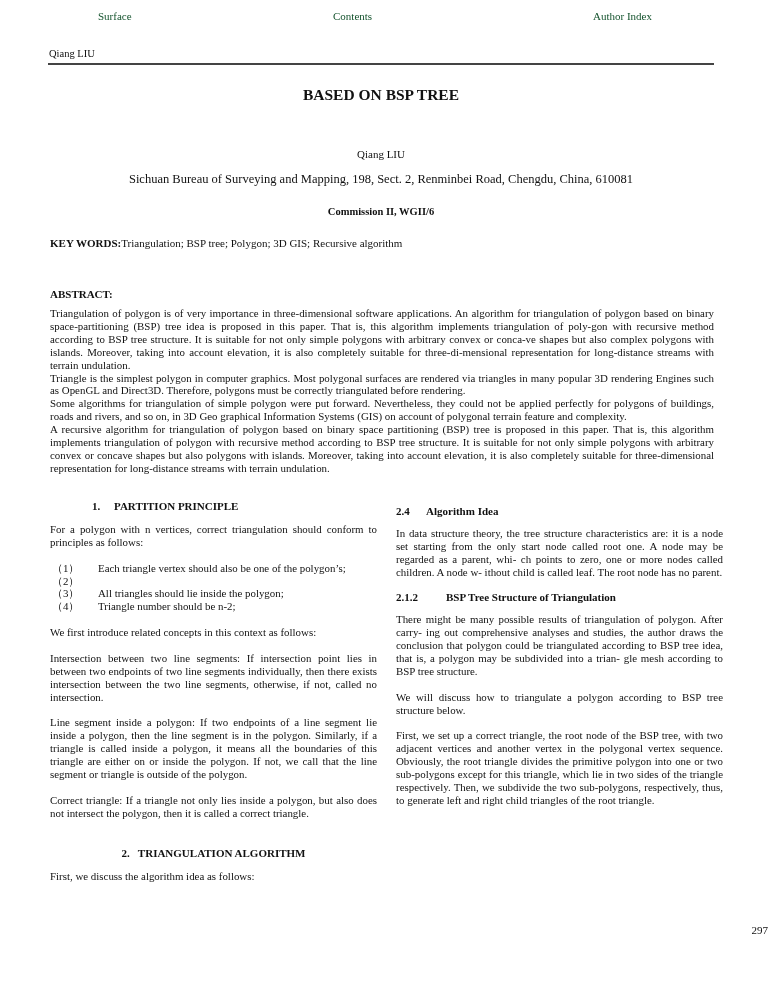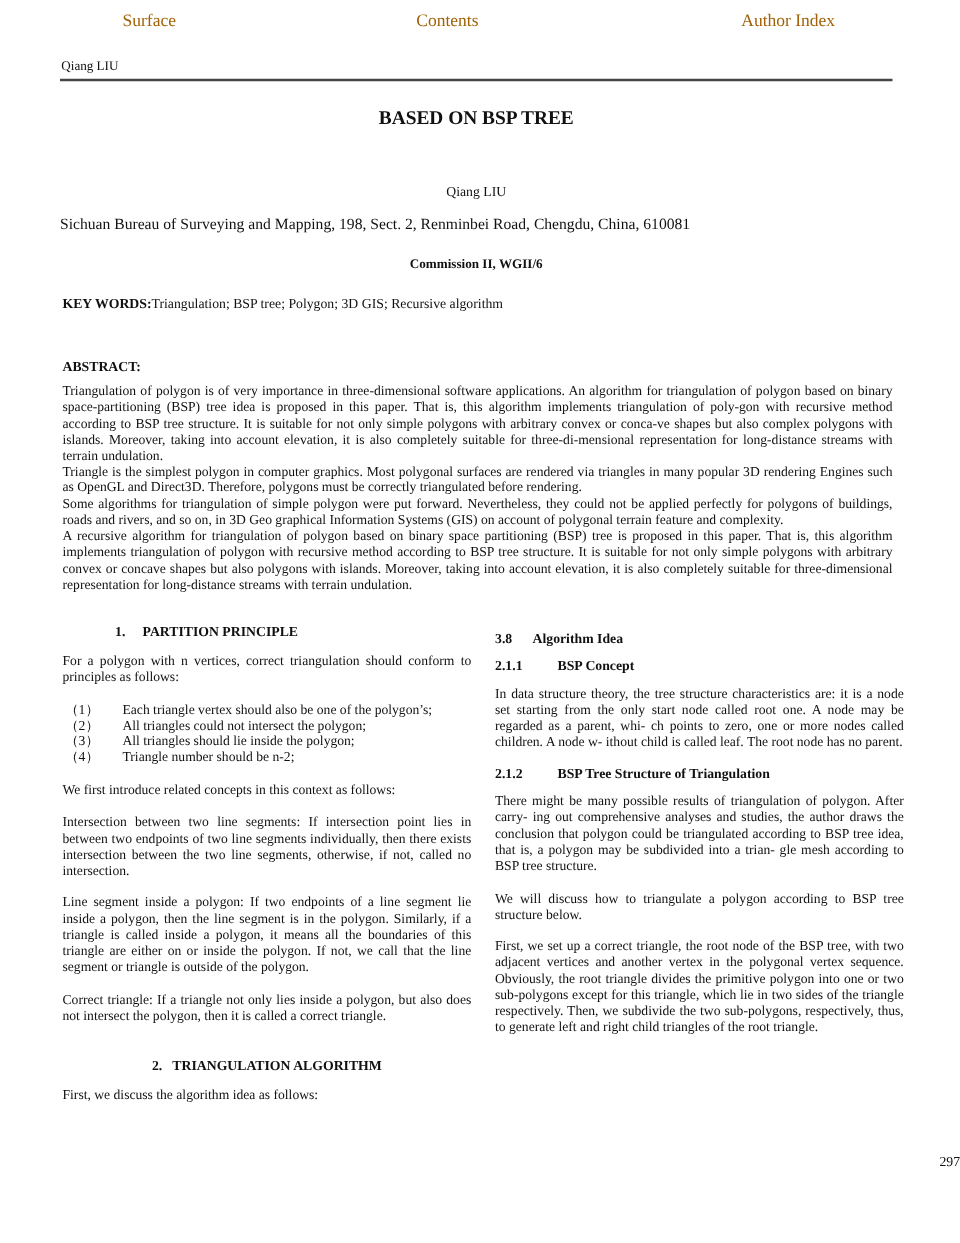--- a/index.html
+++ b/index.html
@@ -1,32 +1,32 @@
 <!DOCTYPE html>
 <html><head>
 <meta charset="utf-8">
 <style>
   html, body { margin: 0; padding: 0; background: #ffffff; }
   body {
     width: 768px; height: 994px; position: relative; overflow: hidden;
     font-family: "Liberation Serif", serif; color: #111;
   }
   .nav { position: absolute; top: 10px; left: 0; width: 768px; height: 24px; }
-  .nav a { position: absolute; top: 0; font-size: 14px; color: #a16207; text-decoration: none; cursor: pointer; }
+  .nav a { position: absolute; top: 0; font-size: 11px; color: #14532d; text-decoration: none; cursor: pointer; }
   #nav-surface { left: 98px; }
   #nav-contents { left: 333px; }
   #nav-author { left: 593px; }
 
   .running-head { position: absolute; top: 48px; left: 49px; font-size: 10.5px; }
   .rule { position: absolute; top: 63px; left: 48px; width: 666px; height: 2px; background: #444; }
 
   .title { position: absolute; top: 85px; left: 48px; width: 666px; text-align: center;
     font-weight: bold; font-size: 15.5px; line-height: 20px; }
   .author { position: absolute; top: 148px; left: 48px; width: 666px; text-align: center; font-size: 11px; }
-  .affil { position: absolute; top: 172px; left: 48px; width: 666px; font-size: 12.5px; line-height: 15px; }
+  .affil { position: absolute; top: 172px; left: 48px; width: 666px; text-align: center; font-size: 12.5px; line-height: 15px; }
   .affil .email { color: #2a2aff; display: block; }
   .commission { position: absolute; top: 206px; left: 48px; width: 666px; text-align: center; font-weight: bold; font-size: 10.5px; }
 
   .keywords { position: absolute; top: 237px; left: 50px; font-size: 11px; }
   .keywords b { font-weight: bold; margin-right: 0; }
 
   .abstract-h { position: absolute; top: 288px; left: 50px; font-weight: bold; font-size: 11px; }
   .abstract { position: absolute; top: 307px; left: 50px; width: 664px; font-size: 10.9px; line-height: 12.9px; text-align: justify; }
   .abstract p { margin: 0; }
 
@@ -85,42 +85,40 @@
 <div class="col left">
   <div class="sec-h sec1">1.&nbsp;&nbsp;&nbsp;&nbsp; PARTITION PRINCIPLE</div>
   <p>For a polygon with n vertices, correct triangulation should conform to principles as follows:</p>
   <ul class="list">
     <li>
         <span class="num">（1）</span>
         <span class="txt">Each triangle vertex should also be one of the polygon’s;</span>
       </li>
     <li>
         <span class="num">（2）</span>
-        <span class="txt">All triangles could not intersect the polygon;</span>
       </li>
     <li>
         <span class="num">（3）</span>
         <span class="txt">All triangles should lie inside the polygon;</span>
       </li>
     <li>
         <span class="num">（4）</span>
         <span class="txt">Triangle number should be n-2;</span>
       </li>
   </ul>
   <p>We first introduce related concepts in this context as follows:</p>
   <p>Intersection between two line segments: If intersection point lies in between two endpoints of two line segments individually, then there exists intersection between the two line segments, otherwise, if not, called no intersection.</p>
   <p>Line segment inside a polygon: If two endpoints of a line segment lie inside a polygon, then the line segment is in the polygon. Similarly, if a triangle is called inside a polygon, it means all the boundaries of this triangle are either on or inside the polygon. If not, we call that the line segment or triangle is outside of the polygon.</p>
   <p>Correct triangle: If a triangle not only lies inside a polygon, but also does not intersect the polygon, then it is called a correct triangle.</p>
   <div class="sec-h sec2">2.&nbsp;&nbsp; TRIANGULATION ALGORITHM</div>
   <p>First, we discuss the algorithm idea as follows:</p>
 </div>
 
 <div class="col right">
-  <div class="sub-h sub-h1"><span class="sn" style="width:30px">3.8</span><span>Algorithm Idea</span></div>
-  <div class="sub-h"><span class="sn">2.1.1</span><span>BSP Concept</span></div>
+  <div class="sub-h sub-h1"><span class="sn" style="width:30px">2.4</span><span>Algorithm Idea</span></div>
   <p>In data structure theory, the tree structure characteristics are: it is a node set starting from the only start node called root one. A node may be regarded as a parent, whi- ch points to zero, one or more nodes called children. A node w- ithout child is called leaf. The root node has no parent.</p>
   <div class="sub-h"><span class="sn">2.1.2</span><span>BSP Tree Structure of Triangulation</span></div>
   <p>There might be many possible results of triangulation of polygon. After carry- ing out comprehensive analyses and studies, the author draws the conclusion that polygon could be triangulated according to BSP tree idea, that is, a polygon may be subdivided into a trian- gle mesh according to BSP tree structure.</p>
   <p>We will discuss how to triangulate a polygon according to BSP tree structure below.</p>
   <p>First, we set up a correct triangle, the root node of the BSP tree, with two adjacent vertices and another vertex in the polygonal vertex sequence. Obviously, the root triangle divides the primitive polygon into one or two sub-polygons except for this triangle, which lie in two sides of the triangle respectively. Then, we subdivide the two sub-polygons, respectively, thus, to generate left and right child triangles of the root triangle.</p>
 </div>
 
 <div class="page-num">297</div>
 
 </body></html>

